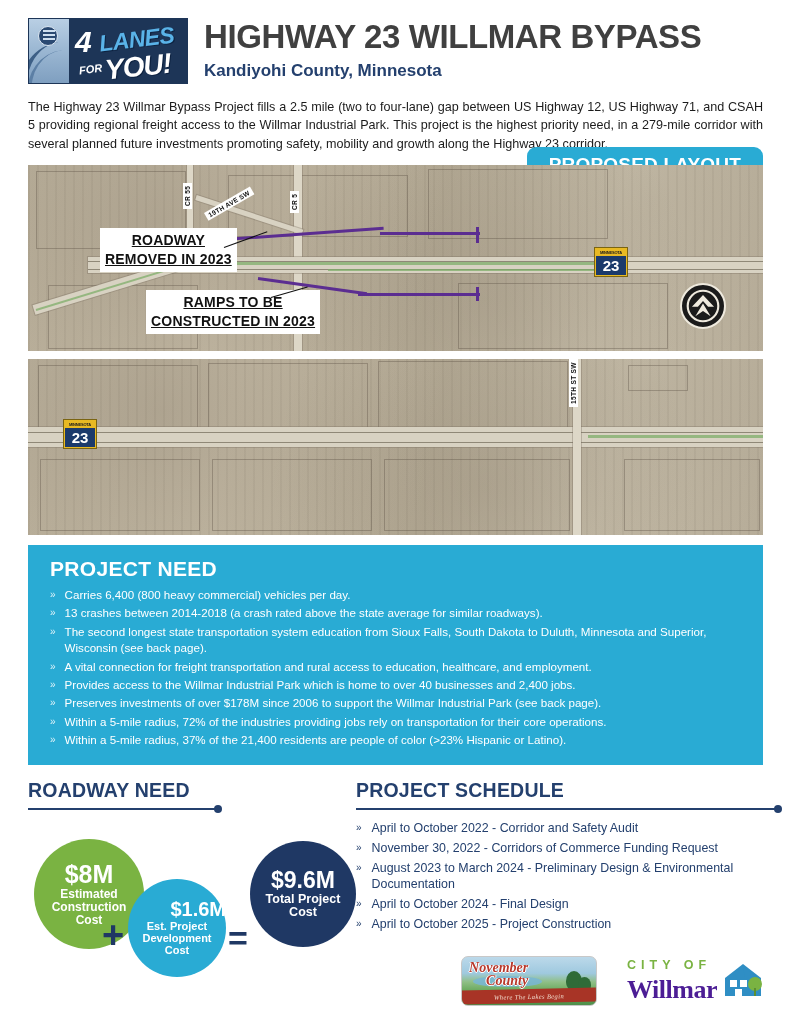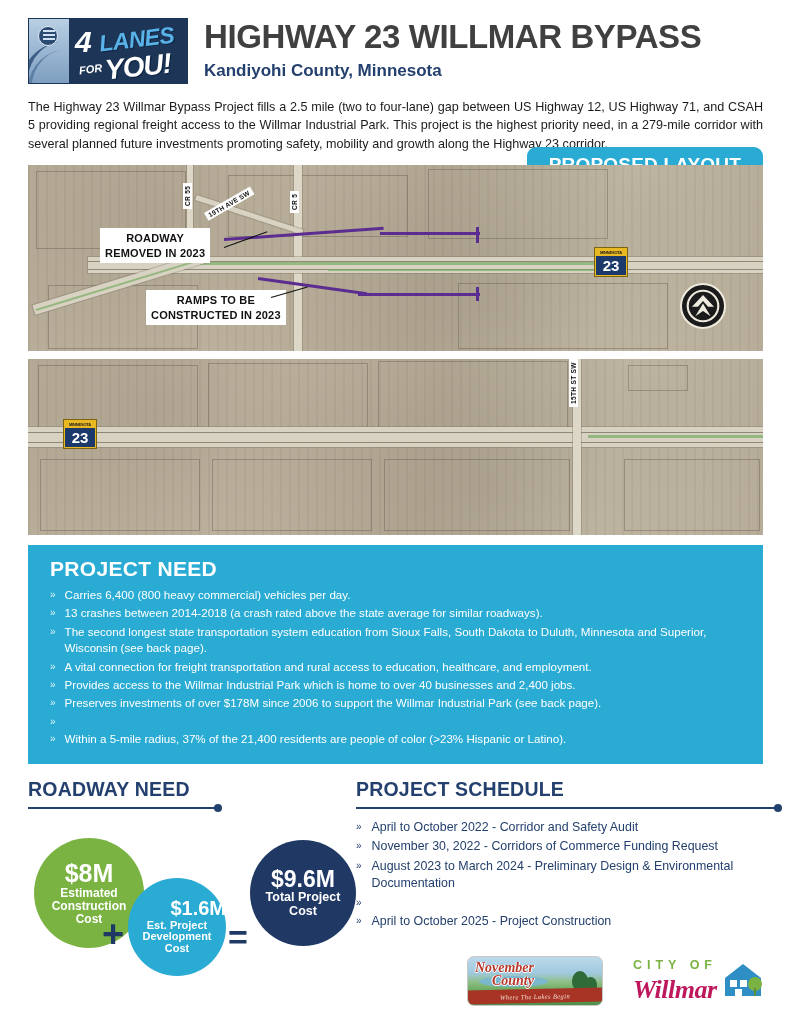--- a/index.html
+++ b/index.html
@@ -95,23 +95,23 @@
   .road-h {
     position:absolute; background:#d8d2c2; box-shadow: 0 0 0 1px rgba(120,110,95,.35);
   }
   .road-v { position:absolute; background:#ddd7c7; box-shadow: 0 0 0 1px rgba(120,110,95,.35); }
   .lane-line { position:absolute; background:#8f8877; height:1px; }
   .lane-green { position:absolute; background:#7fae6a; opacity:.75; }
   .lane-purple { position:absolute; background:#5b2d91; }
 
   
   .callout {
-    position:absolute; background:#ffffff; color:#111; font-size:11px;
+    position:absolute; background:#ffffff; color:#111; font-size:14px;
     font-weight:600; letter-spacing:.2px; padding:3px 5px; line-height:1.35;
-    text-align:center; white-space:nowrap;
+    text-align:center; white-space:nowrap;text-decoration:underline;
   }
   .leader { position:absolute; background:#111; height:1px; transform-origin: left center; }
 
   .rdlabel {
     position:absolute; background:#fff; color:#111; font-size:6.6px; font-weight:700;
     padding:1px 3px; white-space:nowrap; letter-spacing:.3px;
   }
   .rot90 { transform: rotate(-90deg); transform-origin: left top; }
   .rot45 { transform: rotate(-30deg); transform-origin: left top; }
 
@@ -211,21 +211,21 @@
     display:flex; align-items:center; justify-content:center;
   }
   .kc-tag {
     color:#f3dfd0; font-size:6.5px; font-style:italic; font-family:"Liberation Serif", serif;
     letter-spacing:.4px;
   }
   .willmar { display:flex; align-items:center; gap:6px; }
   .willmar-txt { line-height:1; }
   .city-of { color:#7ab342; font-size:12.5px; font-weight:bold; letter-spacing:5px; }
   .willmar-name {
-    color:#be185d; font-size:26px; font-style:italic; font-weight:bold;
+    color:#4c1d95; font-size:26px; font-weight:bold;
     font-family:"Liberation Serif", serif; margin-top:5px; letter-spacing:-.5px;
   }
   .willmar-icon { width:40px; height:38px; position:relative; }
 </style>
 </head>
 <body>
 
 <div class="page">
 
   <div class="header">
@@ -362,20 +362,21 @@
       <li>
           <span class="bl">»</span>
           <span>Provides access to the Willmar Industrial Park which is home to over 40 businesses and 2,400 jobs.</span>
         </li>
       <li>
           <span class="bl">»</span>
           <span>Preserves investments of over $178M since 2006 to support the Willmar Industrial Park (see back page).</span>
         </li>
       <li>
           <span class="bl">»</span>
+          <span>Within a 5-mile radius, 72% of the industries providing jobs rely on transportation for their core operations.</span>
         </li>
       <li>
           <span class="bl">»</span>
           <span>Within a 5-mile radius, 37% of the 21,400 residents are people of color (&gt;23% Hispanic or Latino).</span>
         </li>
     </ul>
   </div>
 
   <div class="bottom">
 
@@ -422,20 +423,21 @@
         <li>
             <span class="bl">»</span>
             <span>November 30, 2022 - Corridors of Commerce Funding Request</span>
           </li>
         <li>
             <span class="bl">»</span>
             <span>August 2023 to March 2024 - Preliminary Design &amp; Environmental Documentation</span>
           </li>
         <li>
             <span class="bl">»</span>
+            <span>April to October 2024 - Final Design</span>
           </li>
         <li>
             <span class="bl">»</span>
             <span>April to October 2025 - Project Construction</span>
           </li>
       </ul>
     </div>
   </div>
 
   <div class="footer">

